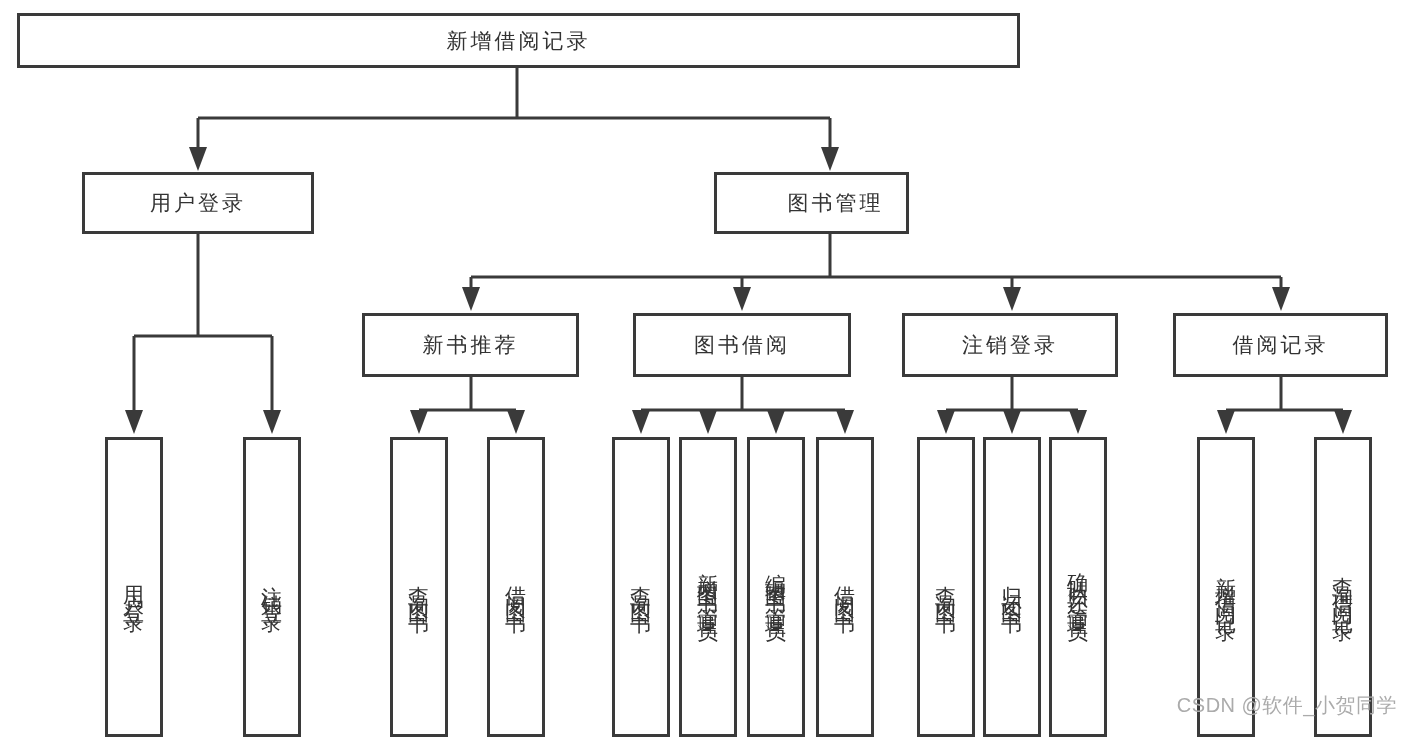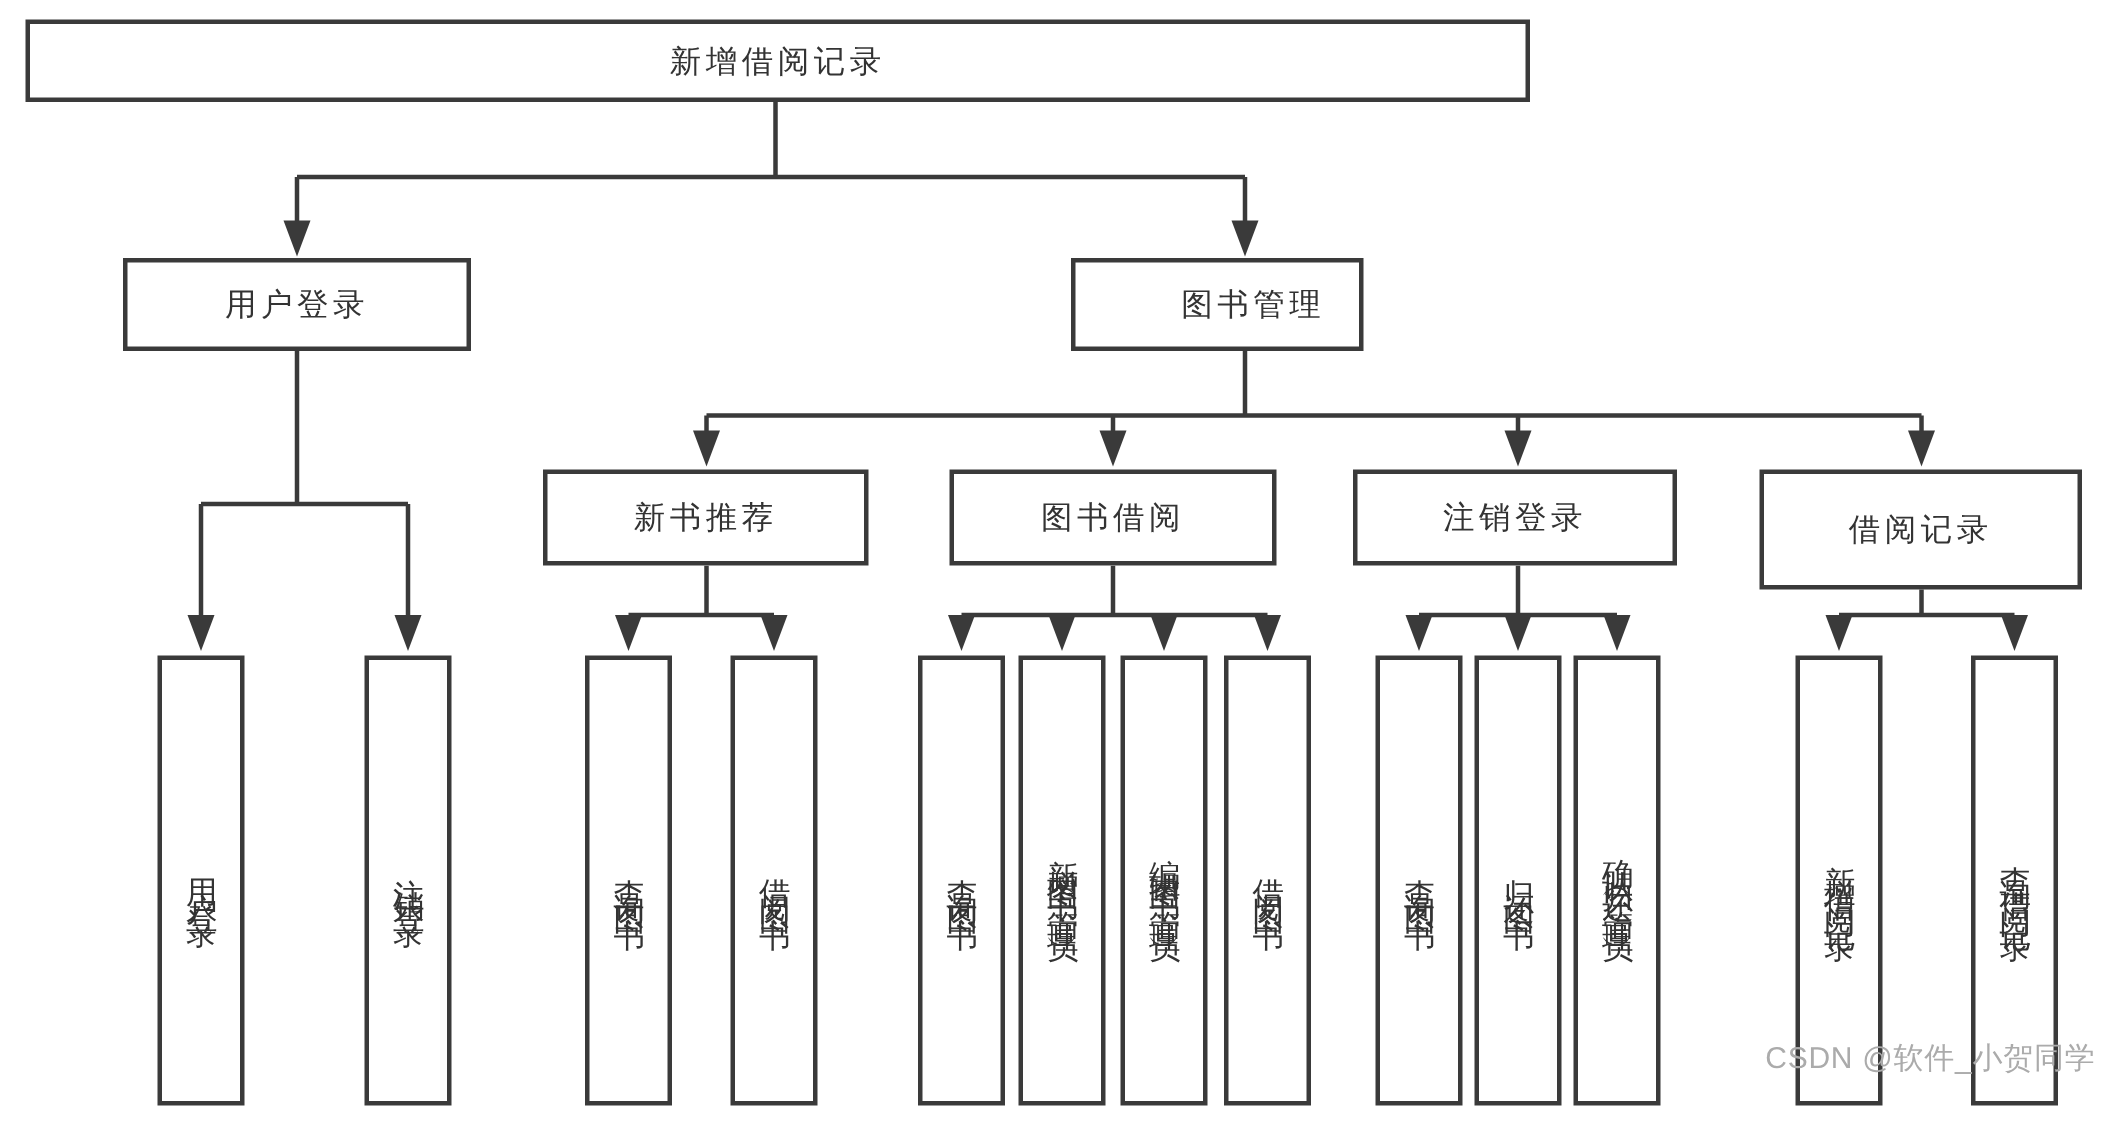--- a/index.html
+++ b/index.html
@@ -117,21 +117,21 @@
 
   <div class="box" style="left:362px;top:313px;width:217px;height:64px;">
     <span class="hlabel">新书推荐</span>
   </div>
   <div class="box" style="left:633px;top:313px;width:218px;height:64px;text-align:right;">
     <span class="hlabel">图书借阅</span>
   </div>
   <div class="box" style="left:902px;top:313px;width:216px;height:64px;">
     <span class="hlabel">注销登录</span>
   </div>
-  <div class="box" style="left:1173px;top:313px;width:215px;height:80px;">
+  <div class="box" style="left:1173px;top:313px;width:215px;height:64px;">
     <span class="hlabel">借阅记录</span>
   </div>
 
   <div class="box vbox" style="left:105px;">
     <span class="vtext">用户登录</span>
   </div>
   <div class="box vbox" style="left:243px;">
     <span class="vtext">注销登录</span>
   </div>
 

